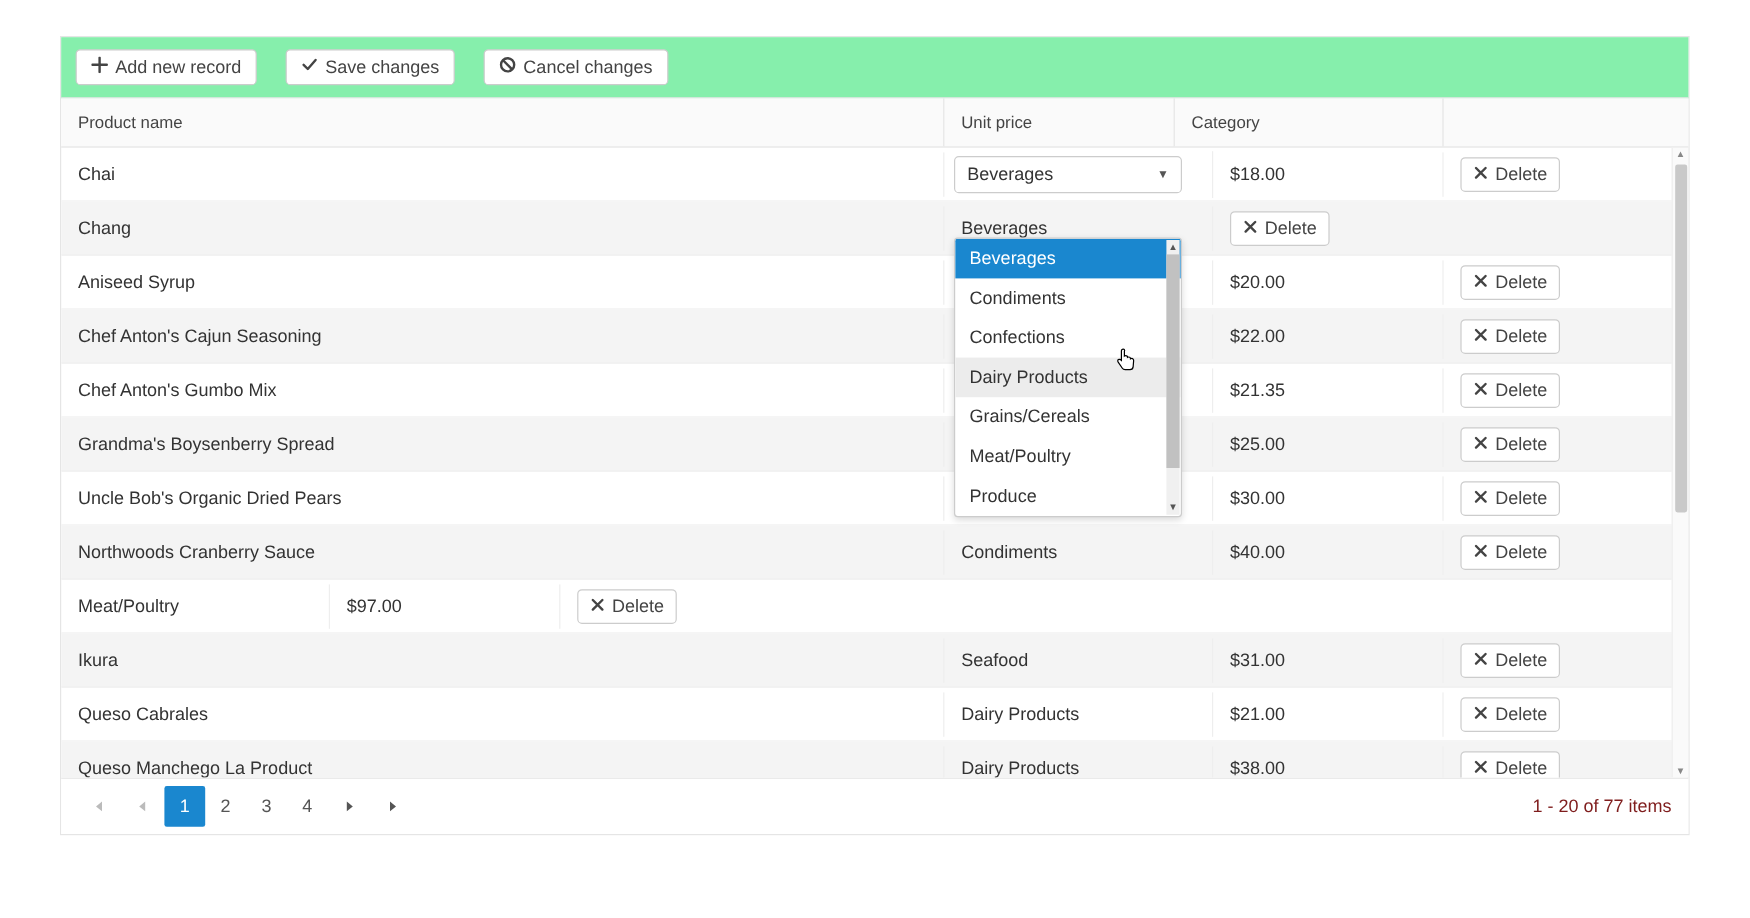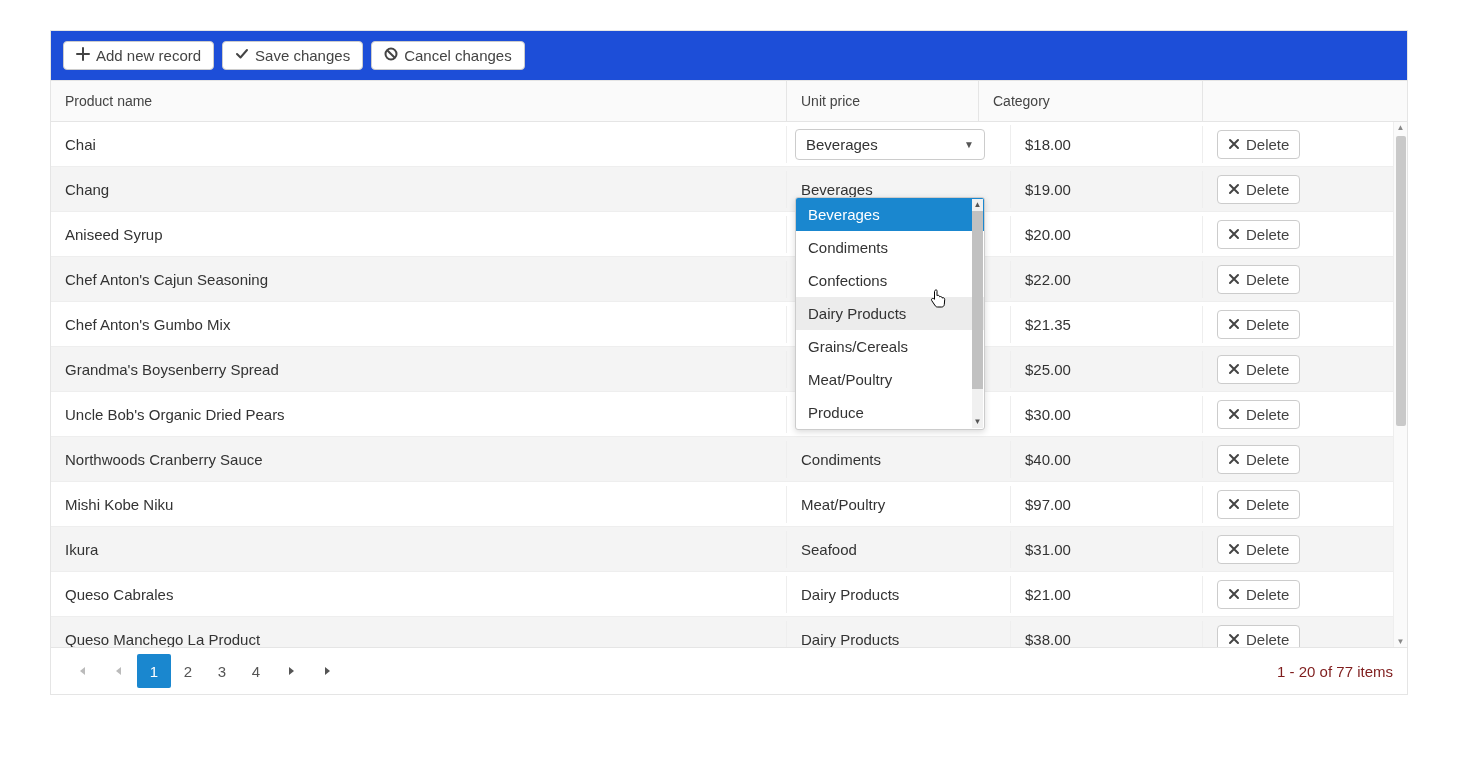--- a/index.html
+++ b/index.html
@@ -1,19 +1,19 @@
 <!DOCTYPE html>
 <html><head>
 <meta charset="utf-8">
 <style>
   * { box-sizing: border-box; margin: 0; padding: 0; }
   body { font-family: Arial, Helvetica, sans-serif; font-size: 15px; color: #333; background: #fff; }
   .page { padding: 30px 50px; }
   .grid { border: 1px solid #e5e5e5; background: #fff; }
-  .toolbar { background: #1d4ed8; border-bottom: 1px solid #e5e5e5; padding: 10px 12px; display: flex; gap: 8px; }
+  .toolbar { background: #86efac; border-bottom: 1px solid #e5e5e5; padding: 10px 12px; display: flex; gap: 24px; }
   .btn { display: inline-flex; align-items: center; background: #fff; border: 1px solid #ccc; border-radius: 4px; padding: 5px 12px; font-size: 15px; color: #444; cursor: pointer; gap: 6px; }
   .header-row { display: flex; background: #fafafa; border-bottom: 1px solid #e5e5e5; }
   .header-cell { padding: 12px 14px; border-right: 1px solid #e5e5e5; color: #444; font-size: 14px; }
   .col-product { width: 736px; }
   .col-category { width: 224px; }
   .col-price { width: 192px; }
   .col-actions { flex: 1; border-right: none; }
   .scroll-area { position: relative; height: 525px; overflow: hidden; }
   .rows { }
   .row { display: flex; border-bottom: 1px solid #eee; align-items: center; min-height: 45px; }
@@ -106,21 +106,20 @@
             <div class="cell col-actions"><button class="btn" style="padding: 5px 10px;">
                 <span><svg width="12" height="12" viewBox="0 0 12 12">
                     <path d="M2 2l8 8M10 2l-8 8" stroke="#444" stroke-width="2" stroke-linecap="round"></path>
                   </svg></span>
                 <span>Delete</span>
               </button></div>
           </div>
           <div class="row">
             <div class="cell col-product">Chang</div>
             <div class="cell col-category">Beverages</div>
-            <div class="cell col-price">$19.00</div>
             <div class="cell col-actions"><button class="btn" style="padding: 5px 10px;">
                 <span><svg width="12" height="12" viewBox="0 0 12 12">
                     <path d="M2 2l8 8M10 2l-8 8" stroke="#444" stroke-width="2" stroke-linecap="round"></path>
                   </svg></span>
                 <span>Delete</span>
               </button></div>
           </div>
           <div class="row">
             <div class="cell col-product">Aniseed Syrup</div>
             <div class="cell col-category">Condiments</div>
@@ -181,21 +180,20 @@
             <div class="cell col-category">Condiments</div>
             <div class="cell col-price">$40.00</div>
             <div class="cell col-actions"><button class="btn" style="padding: 5px 10px;">
                 <span><svg width="12" height="12" viewBox="0 0 12 12">
                     <path d="M2 2l8 8M10 2l-8 8" stroke="#444" stroke-width="2" stroke-linecap="round"></path>
                   </svg></span>
                 <span>Delete</span>
               </button></div>
           </div>
           <div class="row">
-            <div class="cell col-product">Mishi Kobe Niku</div>
             <div class="cell col-category">Meat/Poultry</div>
             <div class="cell col-price">$97.00</div>
             <div class="cell col-actions"><button class="btn" style="padding: 5px 10px;">
                 <span><svg width="12" height="12" viewBox="0 0 12 12">
                     <path d="M2 2l8 8M10 2l-8 8" stroke="#444" stroke-width="2" stroke-linecap="round"></path>
                   </svg></span>
                 <span>Delete</span>
               </button></div>
           </div>
           <div class="row">

